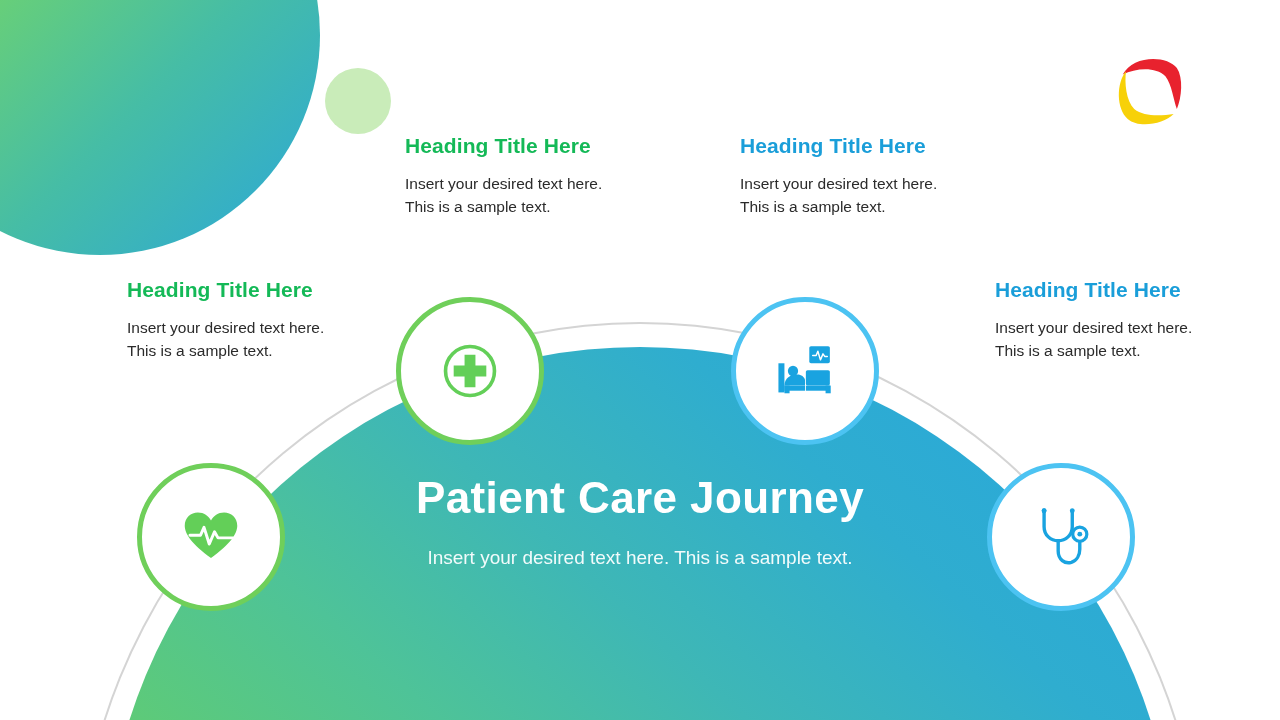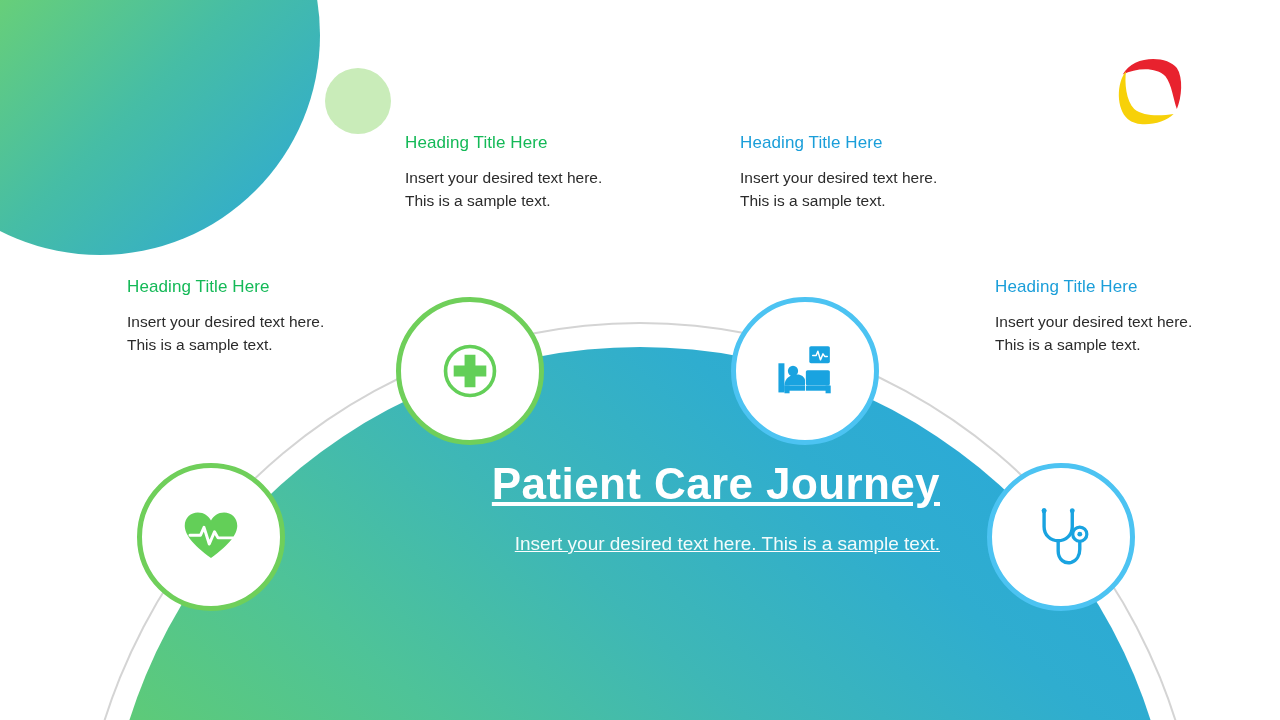--- a/index.html
+++ b/index.html
@@ -102,22 +102,22 @@
   .node-bed     { left: 731px; top: 297px; }
   .node-heart   { left: 137px; top: 463px; }
   .node-stetho  { left: 987px; top: 463px; }
 
   .node svg { display: block; }
 
   
   .callout { position: absolute; width: 215px; }
 
   .callout-heading {
-    font-size: 17px;
-    font-weight: normal;
+    font-size: 21px;
+    font-weight: bold;
     line-height: 1.42;
     letter-spacing: 0.1px;
   }
   .heading-green { color: #14b957; }
   .heading-blue  { color: #1a9ed9; }
 
   .callout-body {
     margin-top: 12px;
     font-size: 15.5px;
     line-height: 1.47;
@@ -126,26 +126,25 @@
 
   .callout-top-left   { left: 405px; top: 131px; }
   .callout-top-right  { left: 740px; top: 131px; }
   .callout-bot-left   { left: 127px; top: 275px; }
   .callout-bot-right  { left: 995px; top: 275px; }
 
   
   .center-block {
     position: absolute;
     left: 50%;
-    top: 455px;
+    top: 469px;
     transform: translateX(-50%);
     width: 600px;
-    text-align: right;
+    text-align: center;
     color: #ffffff;
-    text-decoration: underline;
   }
 
   .center-title {
     font-size: 44px;
     font-weight: bold;
     line-height: 1.3;
     letter-spacing: 0.4px;
   }
 
   .center-sub {

